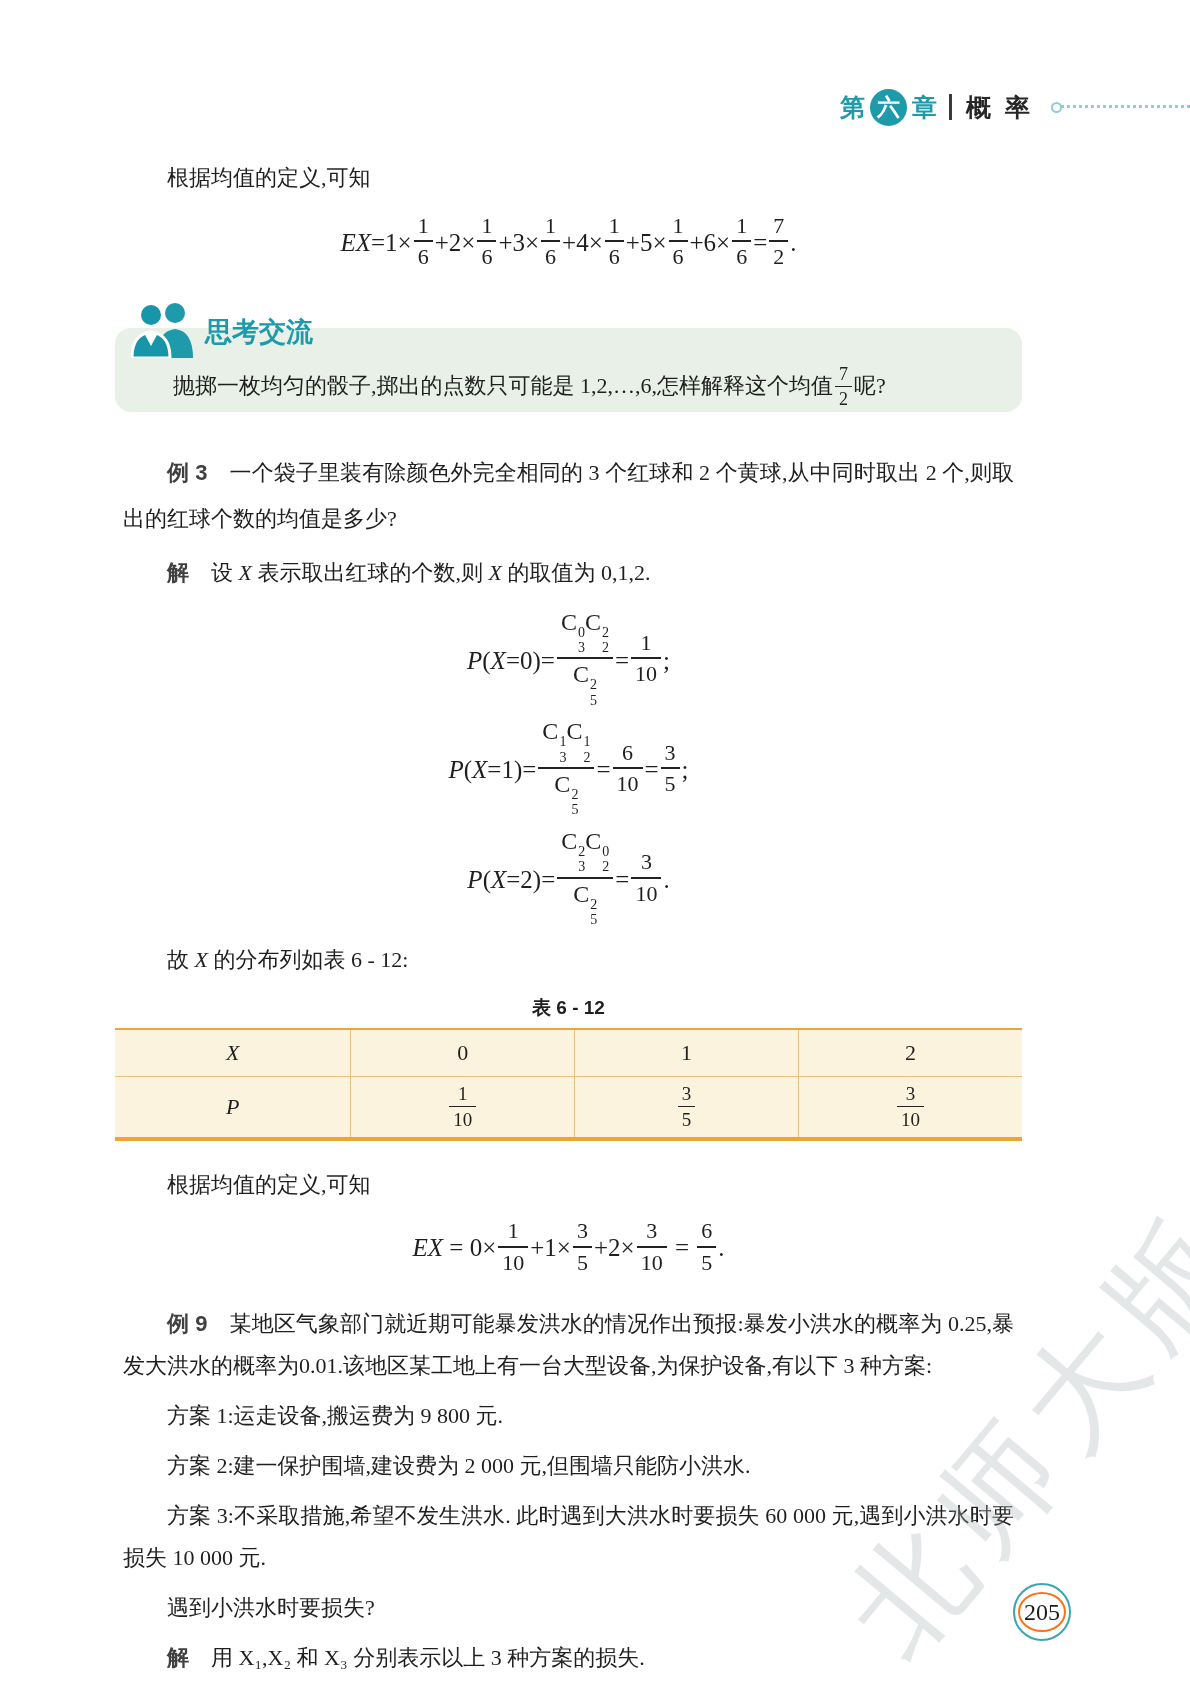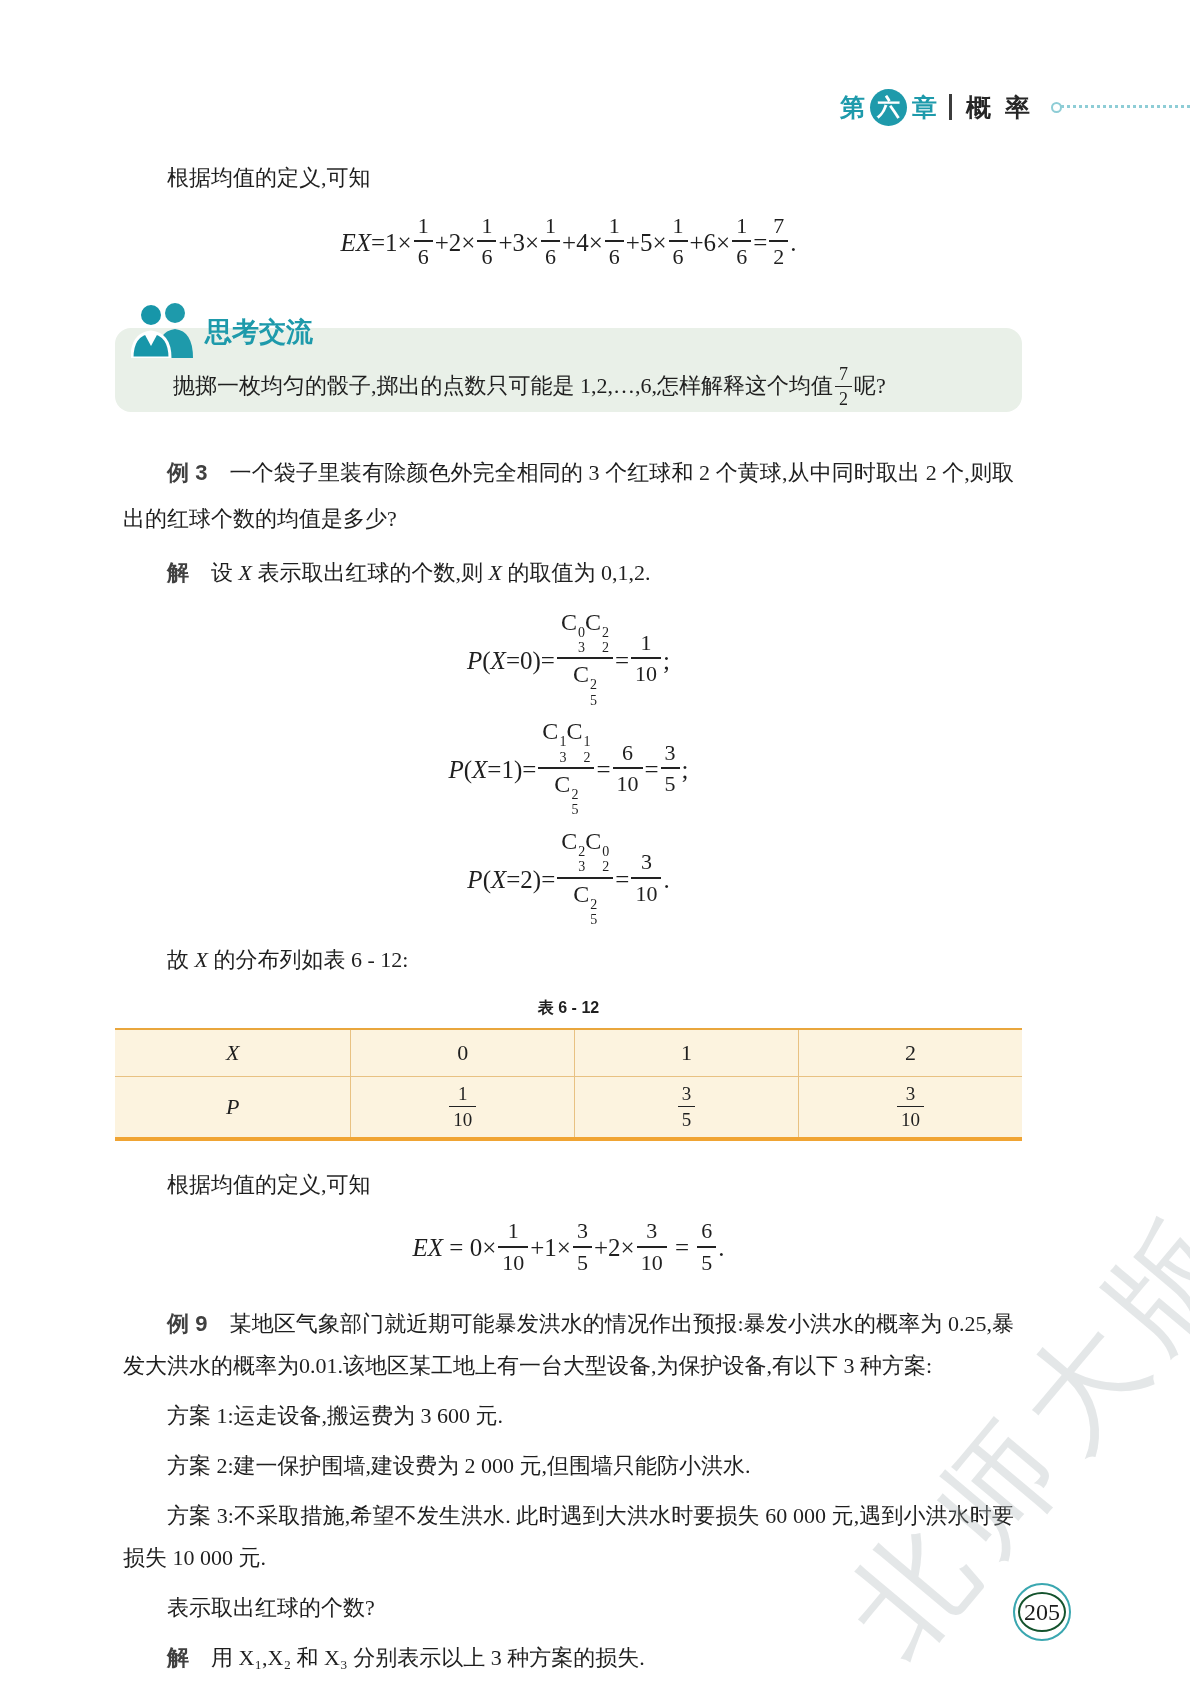--- a/index.html
+++ b/index.html
@@ -47,39 +47,39 @@
   
   .thinkbox{position:relative;margin-top:56px;height:84px;background:#E9F0E8;border-radius:16px;}
   .thinkbox .ticon{position:absolute;top:-28px;left:16px;}
   .tb-title{position:absolute;top:-14px;left:90px;color:#1E9AAB;font-size:27px;
     font-family:"Liberation Sans","DejaVu Sans",sans-serif;font-weight:bold;}
   .tb-text{position:absolute;left:58px;right:28px;top:36px;font-size:22px;line-height:44px;}
   .tb-text .frac{font-size:18px;top:-1px;}
   .tb-text .frac .n{border-bottom-width:1.5px;padding:0 3px 1px;}
   
   .tbl-caption{text-align:center;font-family:"Liberation Sans","DejaVu Sans",sans-serif;
-    font-weight:bold;font-size:16px;line-height:36px;margin-top:6px;}
+    font-weight:bold;font-size:19px;line-height:36px;margin-top:6px;}
   table.dist{width:100%;border-collapse:collapse;background:#FCF3DF;
     border-top:2px solid #E9A63C;border-bottom:4px solid #F0A433;margin-top:2px;}
   table.dist td{border-left:1px solid #E8C182;text-align:center;font-size:22px;}
   table.dist td:first-child{border-left:none;}
   table.dist tr.r1 td{height:44px;}
   table.dist tr.r2 td{height:58px;border-top:1px solid #E8C182;}
   table.dist .frac{font-size:19px;top:0;}
   table.dist .frac .n{border-bottom-width:1.5px;padding:0 3px 1px;}
   
   .sec4 p{line-height:42px;}
   
   .watermark{position:absolute;left:874px;top:1558px;transform:rotate(-50deg);
     transform-origin:left center;font-size:118px;letter-spacing:16px;white-space:nowrap;
     color:rgba(165,175,180,0.30);pointer-events:none;}
   .pagenum{position:absolute;left:1013px;top:1583px;width:58px;height:58px;
     border:2px solid #3AA7B0;border-radius:50%;box-sizing:border-box;
     display:flex;align-items:center;justify-content:center;}
-  .pagenum .inner{width:48px;height:40px;border:2px solid #14532d;border-radius:50%;
+  .pagenum .inner{width:48px;height:40px;border:2px solid #f97316;border-radius:50%;
     box-sizing:border-box;display:flex;align-items:center;justify-content:center;
     font-size:24px;color:#1c1c1c;}
 </style>
 </head>
 <body>
 
 <div class="page-header">
   <span class="chap-word">第</span>
   <span class="chap-circle">
       <span>六</span>
@@ -195,24 +195,24 @@
   <p class="indent" style="margin-top:22px;">根据均值的定义,可知</p>
 
   <div class="fline" style="margin:12px 0 0;">
     <span class="it">EX</span><span> = 0×</span><span class="frac"><span class="n">1</span><span class="d">10</span></span><span>+1×</span><span class="frac"><span class="n">3</span><span class="d">5</span></span><span>+2×</span><span class="frac"><span class="n">3</span><span class="d">10</span></span><span> = </span><span class="frac"><span class="n">6</span><span class="d">5</span></span><span>.</span>
   </div>
 
   <div class="sec4">
     <p class="indent" style="margin-top:26px;">
       <span class="tealtag">例 9</span><span class="gap"></span><span>某地区气象部门就近期可能暴发洪水的情况作出预报:暴发小洪水的概率为 0.25,暴发大洪水的概率为0.01.该地区某工地上有一台大型设备,为保护设备,有以下 3 种方案:</span>
     </p>
-    <p class="indent">方案 1:运走设备,搬运费为 3 600 元.</p>
+    <p class="indent">方案 1:运走设备,搬运费为 9 800 元.</p>
     <p class="indent">方案 2:建一保护围墙,建设费为 2 000 元,但围墙只能防小洪水.</p>
     <p class="indent">方案 3:不采取措施,希望不发生洪水. 此时遇到大洪水时要损失 60 000 元,遇到小洪水时要损失 10 000 元.</p>
-    <p class="indent">表示取出红球的个数?</p>
+    <p class="indent">遇到小洪水时要损失?</p>
     <p class="indent">
       <span class="tealtag">解</span><span class="gap"></span><span>用 X₁,X₂ 和 X₃ 分别表示以上 3 种方案的损失.</span>
     </p>
     <p class="indent">采用方案 1,无论有无洪水,都损失 3 800 元,即 X₁=3 800,故 EX₁=3 800(元).</p>
     <p class="indent">采用方案 2,遇到大洪水时,损失 2 000+60 000=62 000(元);没有大洪水时,损失</p>
   </div>
 
 </div>
 
 <div class="watermark">北师大版</div>

